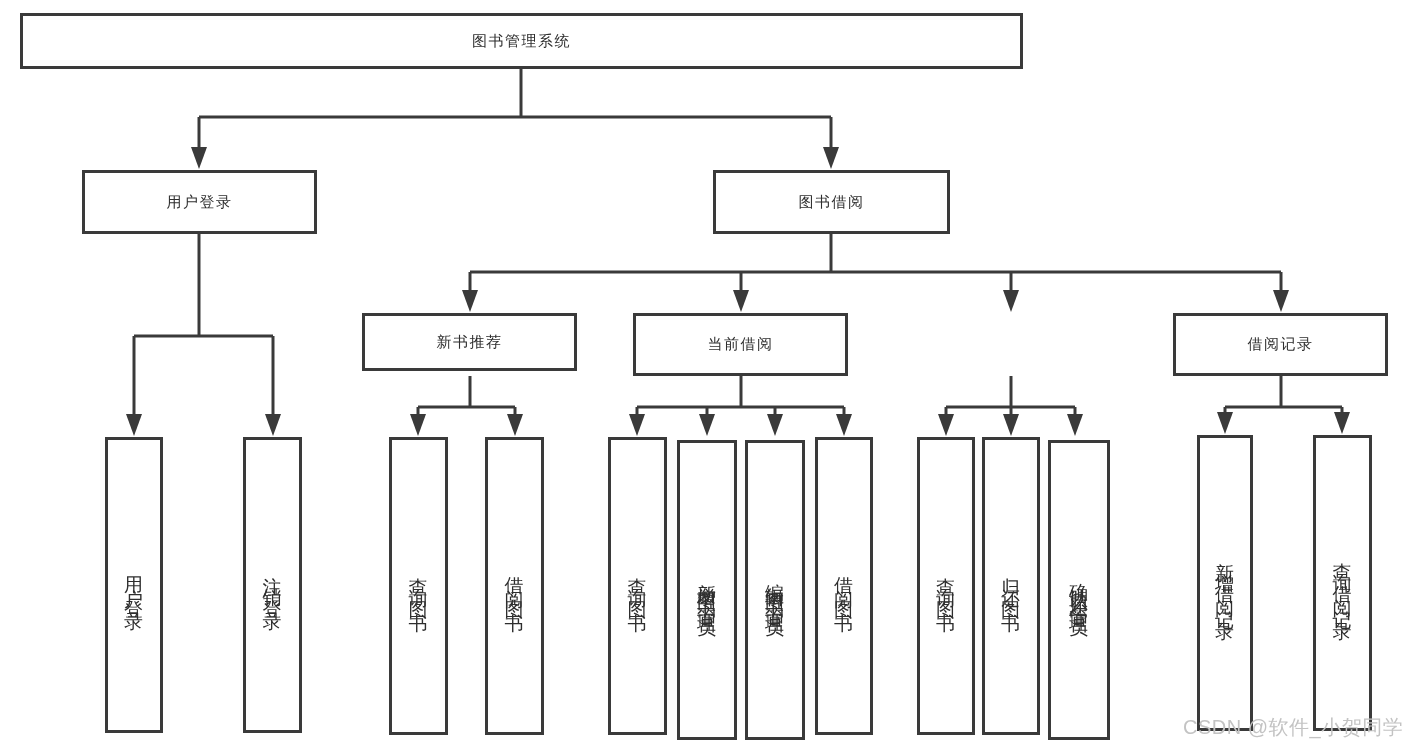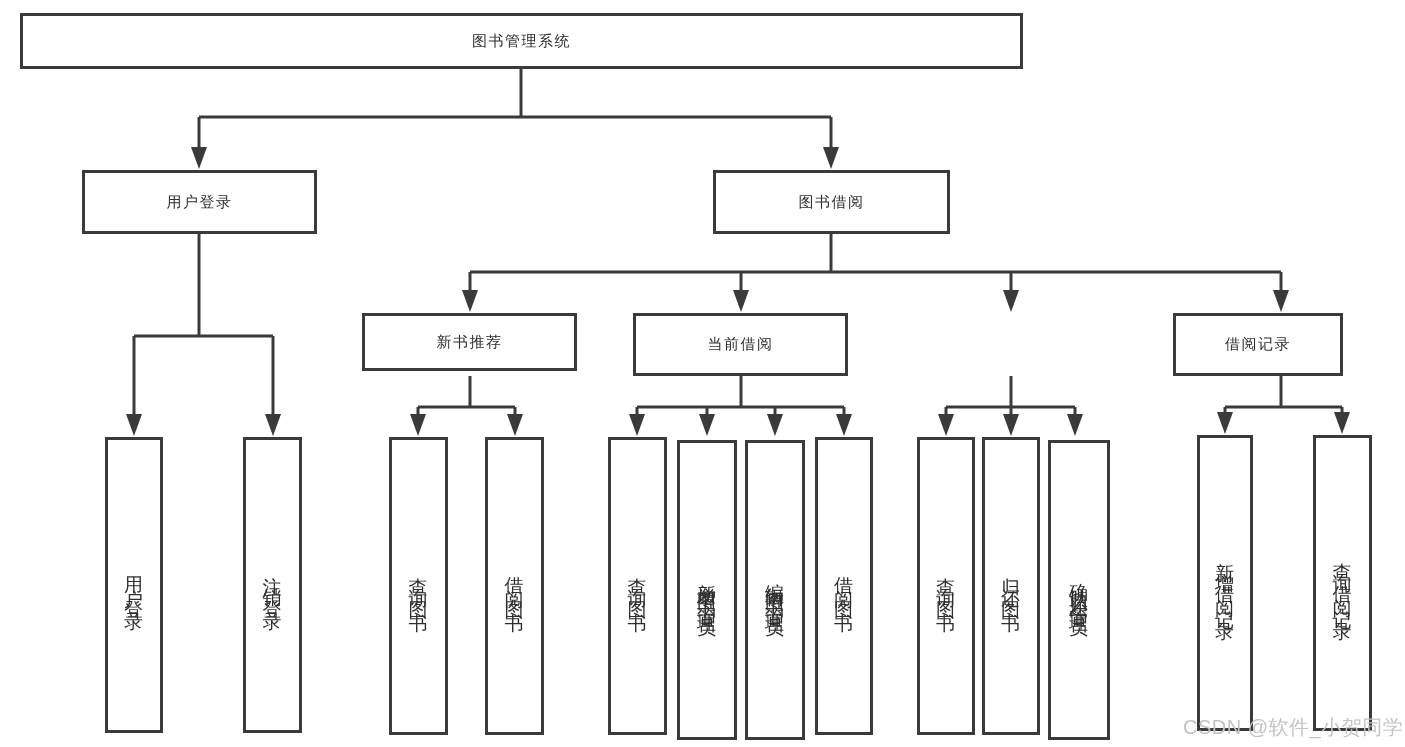--- a/index.html
+++ b/index.html
@@ -121,21 +121,21 @@
   <div class="node hbox" style="left:713px;top:170px;width:237px;height:64px">
     <span>图书借阅</span>
   </div>
 
   <div class="node hbox" style="left:362px;top:313px;width:215px;height:58px">
     <span>新书推荐</span>
   </div>
   <div class="node hbox" style="left:633px;top:313px;width:215px;height:63px">
     <span>当前借阅</span>
   </div>
-  <div class="node hbox" style="left:1173px;top:313px;width:170px;height:63px">
+  <div class="node hbox" style="left:1173px;top:313px;width:215px;height:63px">
     <span>借阅记录</span>
   </div>
 
   <div class="node vbox" style="left:105px;top:437px;width:58px;height:296px">
     <span class="vlbl">用户登录</span>
   </div>
   <div class="node vbox" style="left:243px;top:437px;width:59px;height:296px">
     <span class="vlbl">注销登录</span>
   </div>
 

